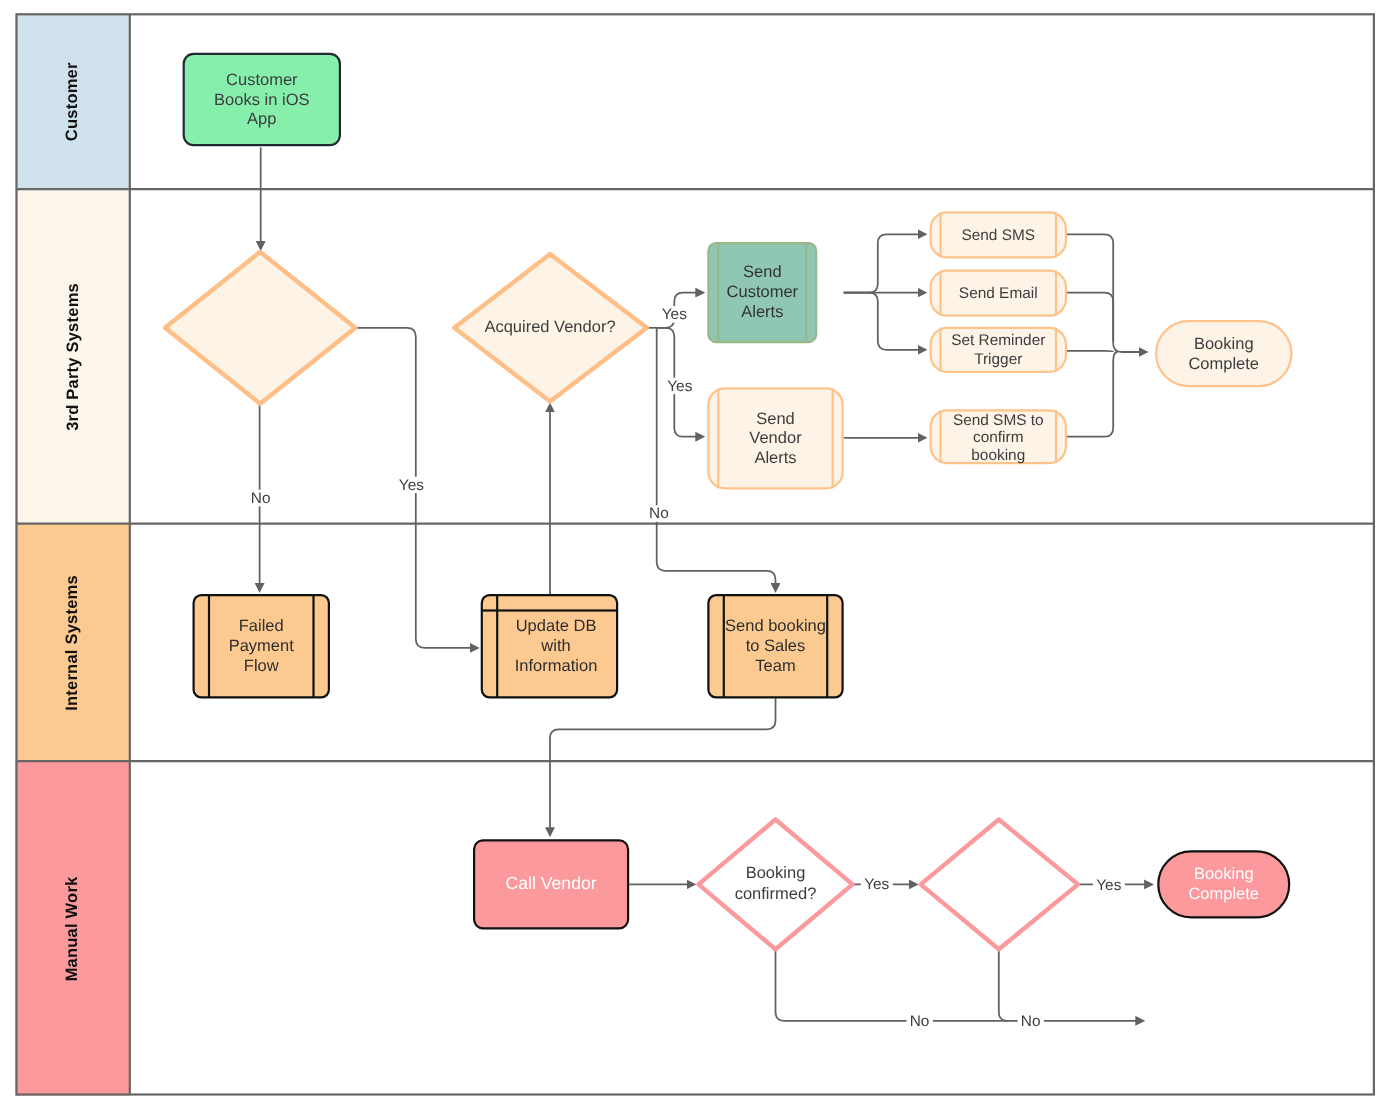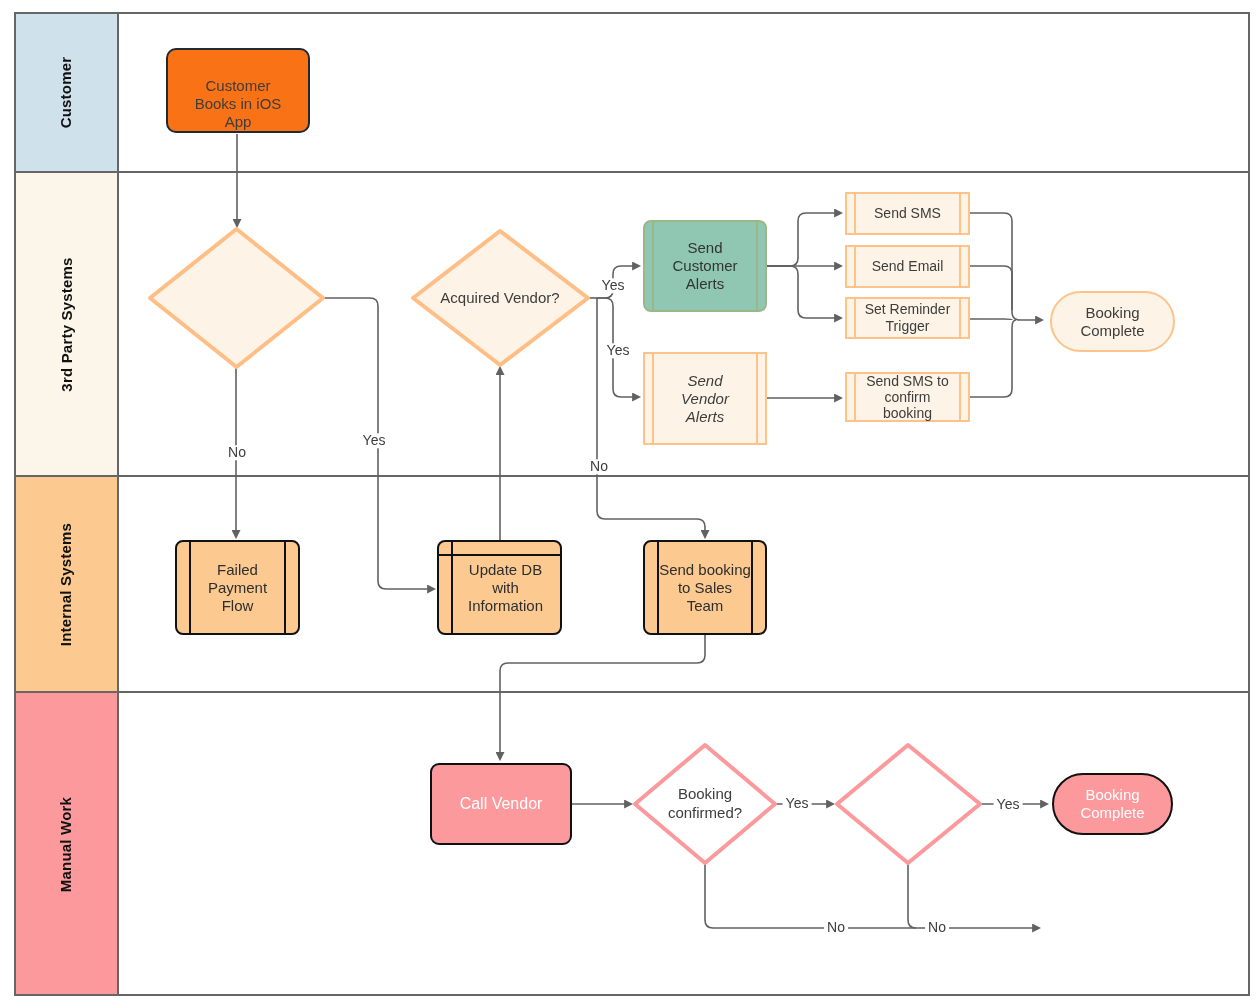--- a/index.html
+++ b/index.html
@@ -18,22 +18,22 @@
 
   #diagram-svg{position:absolute;left:0;top:0;}
 
   
   .node{position:absolute;box-sizing:border-box;display:flex;align-items:center;
     justify-content:center;text-align:center;font-size:15px;line-height:1.2;
     color:#3d3d3d;}
   .node .bar{position:absolute;top:-1px;bottom:-1px;width:2px;}
   .node .tbar{position:absolute;left:-1px;right:-1px;height:2px;}
 
-  .box-blue{background:#f97316;border:2px solid #1f2a33;border-radius:10px;align-items:flex-end;}
-  .proc-cream{background:#FDF4E7;border:2px solid #FFC38A;border-radius:0;font-size:14px;}
+  .box-blue{background:#86efac;border:2px solid #1f2a33;border-radius:10px;}
+  .proc-cream{background:#FDF4E7;border:2px solid #FFC38A;border-radius:16px;font-size:14px;}
   .proc-cream .bar{background:#FFC38A;}
   .proc-green{background:#8FC7B2;border:2px solid #9CB787;border-radius:8px;color:#333;}
   .proc-green .bar{background:#9CB787;}
   .proc-orange{background:#FCCA90;border:2px solid #111;border-radius:8px;color:#2e2e2e;}
   .proc-orange .bar{background:#111;}
   .proc-orange .tbar{background:#111;}
   .term-cream{background:#FDF4E7;border:2px solid #FFC38A;border-radius:31px;}
   .box-red{background:#FB999C;border:2px solid #111;border-radius:9px;color:#fff;font-size:16px;}
   .term-red{background:#FB999C;border:2px solid #111;border-radius:31px;color:#fff;}
 
@@ -109,27 +109,27 @@
 
   <div class="node box-blue" style="left:166px;top:48px;width:144px;height:85px;padding:0 16px;">
     <span>Customer Books in iOS App</span>
   </div>
 
 
   <div class="diamond-label" style="left:420px;top:283px;width:160px;height:30px;">
     <span>Acquired Vendor?</span>
   </div>
 
-  <div class="node proc-green" style="left:643px;top:220px;width:124px;height:92px;padding:0 20px;">
+  <div class="node proc-green" style="left:643px;top:220px;width:100px;height:92px;padding:0 20px;">
     <i class="bar" style="left:7px;"></i>
     <i class="bar" style="right:7px;"></i>
     <span>Send Customer Alerts</span>
   </div>
 
-  <div class="node proc-cream" style="left:643px;top:352px;width:124px;height:93px;padding:0 22px;font-size:15px;font-style:italic;">
+  <div class="node proc-cream" style="left:643px;top:352px;width:124px;height:93px;padding:0 22px;font-size:15px;">
     <i class="bar" style="left:7px;"></i>
     <i class="bar" style="right:7px;"></i>
     <span>Send Vendor Alerts</span>
   </div>
 
   <div class="node proc-cream" style="left:845px;top:192px;width:125px;height:43px;">
     <i class="bar" style="left:7px;"></i>
     <i class="bar" style="right:7px;"></i>
     <span>Send SMS</span>
   </div>

